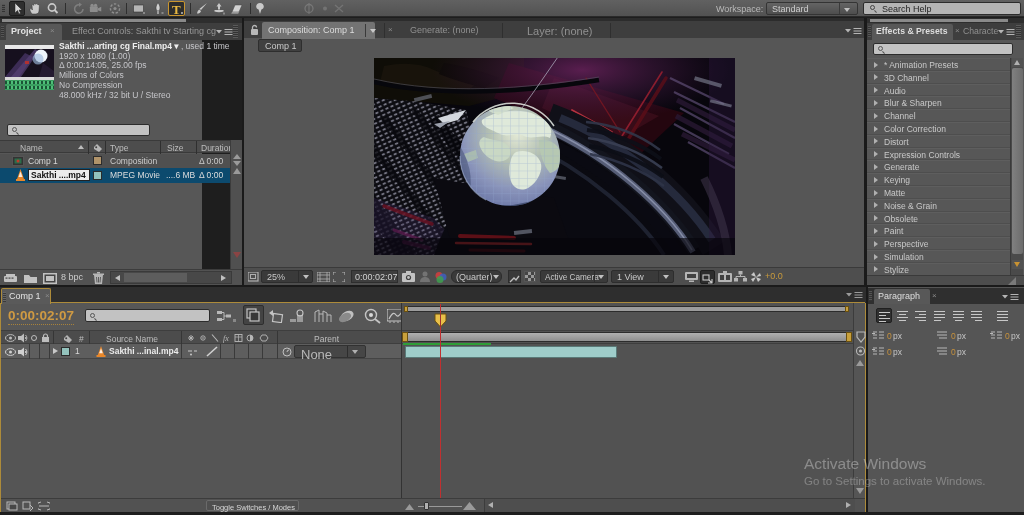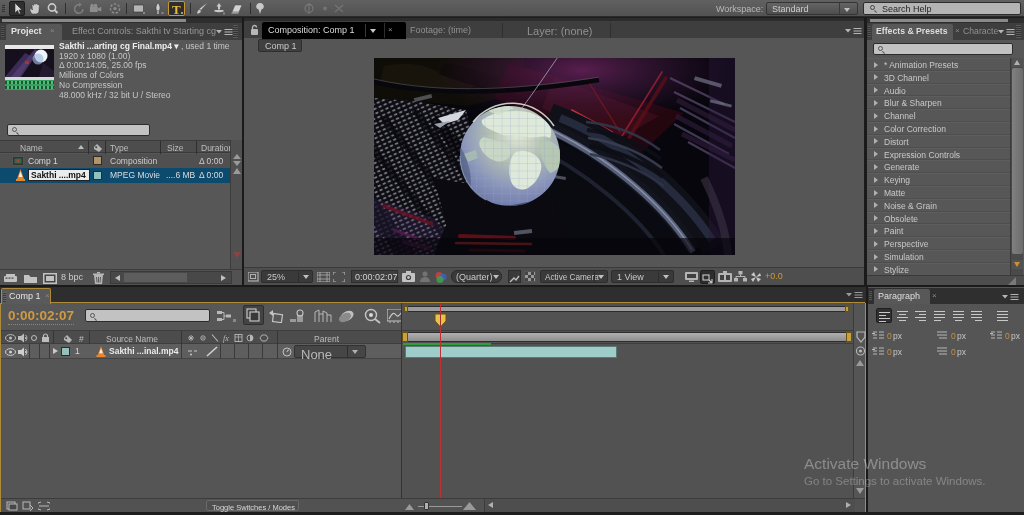--- a/index.html
+++ b/index.html
@@ -10,21 +10,21 @@
 
 #toolbar { left:0; top:0; width:1024px; height:17px; background:linear-gradient(#616161,#525252); border-bottom:1px solid #2a2a2a; }
 .tool { position:absolute; top:2px; width:14px; height:13px; }
 .tsep { position:absolute; top:3px; width:1px; height:11px; background:#2e2e2e; }
 
 .tabrow { position:absolute; background:#383838; }
 .searchbox { position:absolute; background:#c2c2c2; border:1px solid #2c2c2c; border-radius:2px; }
 .mag { position:absolute; width:5px; height:5px; border:1px solid #555; border-radius:50%; }
 .mag:after { content:""; position:absolute; width:3px; height:1px; background:#555; transform:rotate(45deg); left:3px; top:5px; }
 
-#project { left:0; top:18px; width:242px; height:267px; background:#575757; }
+#project { left:0; top:18px; width:202px; height:267px; background:#575757; }
 
 #comp { left:244px; top:18px; width:620px; height:267px; background:#565656; }
 
 #fx { left:867px; top:18px; width:157px; height:267px; background:#575757; }
 .fxrow { position:absolute; left:0; width:143px; height:12.8px; color:#c9c9c9; font-size:8.5px; padding-left:17px; box-shadow:inset 0 -1px 0 #4e4e4e, inset 0 1px 0 #5e5e5e; }
 .fxrow:before { content:""; position:absolute; left:7px; top:3.5px; border-left:4px solid #b0b0b0; border-top:3px solid transparent; border-bottom:3px solid transparent; }
 
 #tl { left:0; top:287px; width:866px; height:227px; background:#565656; border:1px solid #ad8b3a; border-top:none; }
 
 #para { left:868px; top:287px; width:156px; height:225px; background:#555555; }
@@ -270,28 +270,28 @@
 </div>
 
 <div id="comp" class="abs">
 
  <div class="abs" style="left:0;top:0;width:620px;height:3px;background:#2c2c2c;"></div>
  <div class="tabrow" style="left:0;top:3px;width:620px;height:17px;background:#3e3e3e;">
   <svg class="abs" style="left:6px;top:3px" width="10" height="12">
         <rect x="1" y="5" width="7" height="6" rx="1" fill="#b8b8b8"></rect>
         <path d="M2.5 5 V3.5 a2 2 0 0 1 4 0" fill="none" stroke="#b8b8b8" stroke-width="1.3"></path>
       </svg>
-  <div class="abs" style="left:18px;top:1px;width:144px;height:17px;background:#000000;border-radius:2px 2px 0 0;text-align:center;">
+  <div class="abs" style="left:18px;top:1px;width:113px;height:17px;background:#737373;border-radius:2px 2px 0 0;text-align:center;">
     <span class="abs" style="left:6px;top:3px;font-size:9px;color:#dcdcdc;">Composition: Comp 1</span>
     <div class="abs" style="left:103px;top:2px;width:1px;height:13px;background:#3a3a3a;"></div>
     <span class="abs" style="left:108px;top:7px;border-top:4px solid #c8c8c8;border-left:3.5px solid transparent;border-right:3.5px solid transparent;"></span>
   </div>
   <span class="abs" style="left:144px;top:4px;color:#8a8a8a;font-size:8px;">×</span>
   <div class="abs" style="left:140px;top:2px;width:1px;height:15px;background:#2f2f2f;"></div>
-  <span class="abs dim" style="left:166px;top:4px;font-size:9px;">Footage: (time)</span>
+  <span class="abs dim" style="left:166px;top:4px;font-size:9px;">Generate: (none)</span>
   <div class="abs" style="left:258px;top:2px;width:1px;height:15px;background:#2f2f2f;"></div>
   <span class="abs dim" style="left:283px;top:4px;font-size:11px;">Layer: (none)</span>
   <div class="abs" style="left:366px;top:2px;width:1px;height:15px;background:#2f2f2f;"></div>
   <svg class="abs" style="left:601px;top:6px" width="17" height="8">
         <path d="M0 2 L3 5.5 L6 2 Z" fill="#b5b5b5"></path>
         <path d="M8.5 1.5 h8 M8.5 4 h8 M8.5 6.5 h8" stroke="#b5b5b5"></path>
       </svg>
  </div>
 
  <div class="abs" style="left:14px;top:21px;width:44px;height:13px;background:#404040;border:1px solid #2e2e2e;border-radius:2px;">

